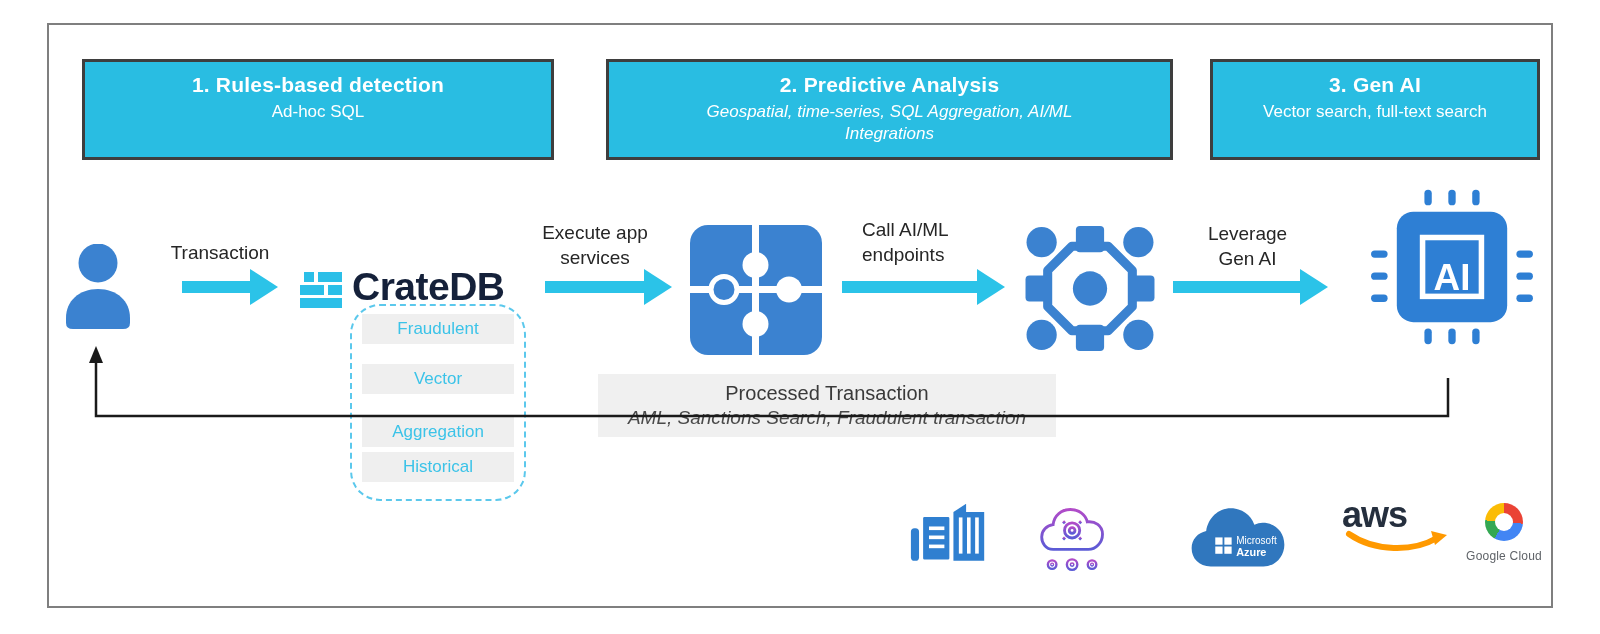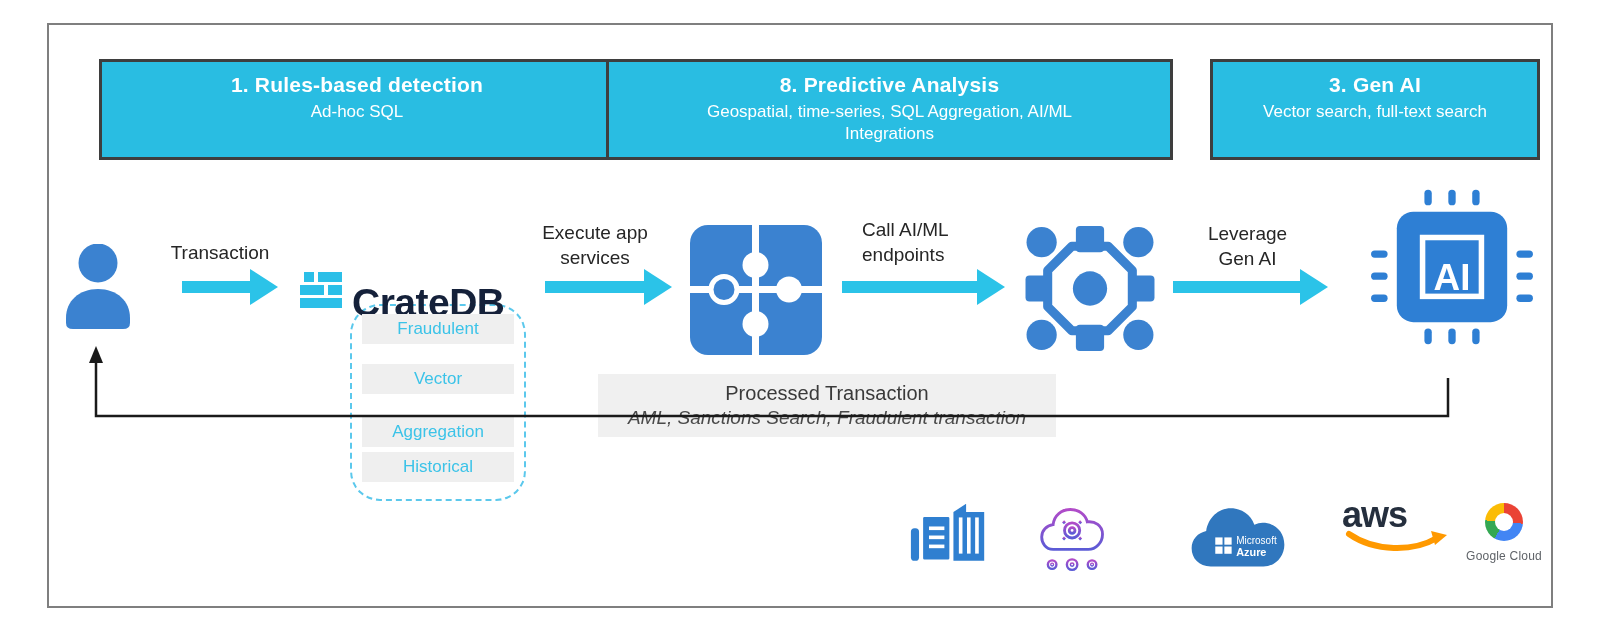--- a/index.html
+++ b/index.html
@@ -7,40 +7,40 @@
   body { font-family:"Liberation Sans", sans-serif; }
   .canvas { position:relative; width:1600px; height:634px; background:#ffffff; overflow:hidden; }
   .abs { position:absolute; }
 
   .frame { left:47px; top:23px; width:1506px; height:585px; border:2px solid #7f7f7f; background:#ffffff; }
 
   
   .stage { top:59px; height:101px; background:#29BDE2; border:3px solid #3e3e3e; color:#ffffff; text-align:center; padding-top:11px; z-index:2; }
   .stage .t { font-size:21px; font-weight:800; letter-spacing:.2px; margin-bottom:4px; }
   .stage .s { font-size:17px; line-height:22px; }
-  .stage1 { left:99px;  width:516px; }
+  .stage1 { left:82px;  width:472px; }
   .stage2 { left:606px; width:567px; }
-  .stage2 .s { padding:0 52px; }
+  .stage2 .s { padding:0 52px;font-style:italic; }
   .stage3 { left:1210px; width:330px; }
 
   
   .flow-label { font-size:19px; color:#262626; line-height:25px; text-align:center; z-index:2; }
 
   
   .cyanarrow { z-index:2; }
 
   
   .crate-mark { left:300px; top:272px; width:46px; height:36px; z-index:2; }
   .crate-mark div { position:absolute; background:#2BBFE8; height:10px; }
   .cm-a { left:4px;  top:0;    width:10px; }
   .cm-b { left:18px; top:0;    width:24px; }
   .cm-c { left:0;    top:13px; width:24px; }
   .cm-d { left:28px; top:13px; width:14px; }
   .cm-e { left:0;    top:26px; width:42px; }
-  .crate-word { left:352px; top:281px; font-size:39px; font-weight:800; letter-spacing:-0.5px; color:#15213A; z-index:2; }
+  .crate-word { left:352px; top:265px; font-size:39px; font-weight:800; letter-spacing:-0.5px; color:#15213A; z-index:2; }
 
   
   .db-dashed { left:350px; top:304px; width:176px; height:197px; border:2px dashed #5BC8EC; border-radius:30px; z-index:1; }
   .db-row { left:362px; width:152px; height:30px; background:#EFEFEF; color:#3BC3E8; font-size:17px; text-align:center; line-height:30px; z-index:2; }
 
   
   .processed { left:598px; top:374px; width:458px; height:63px; background:#F0F0F0; text-align:center; z-index:1; }
   .processed .t { font-size:20px; color:#3a3a3a; margin-top:8px; }
   .processed .s { font-size:19px; font-style:italic; color:#4a4a4a; margin-top:2px; }
 
@@ -59,21 +59,21 @@
 
 <div class="canvas">
 
   <div class="abs frame"></div>
 
   <div class="abs stage stage1">
     <div class="t">1.  Rules-based detection</div>
     <div class="s">Ad-hoc SQL</div>
   </div>
   <div class="abs stage stage2">
-    <div class="t">8. Predictive Analysis</div>
+    <div class="t">2. Predictive Analysis</div>
     <div class="s">Geospatial, time-series, SQL Aggregation, AI/ML Integrations</div>
   </div>
   <div class="abs stage stage3">
     <div class="t">3. Gen AI</div>
     <div class="s">Vector search, full-text search</div>
   </div>
 
   <svg class="abs" style="left:62px; top:244px; z-index:2;" width="72" height="86" viewBox="0 0 72 86">
     <circle cx="36" cy="19" r="19.5" fill="#3B82D0"></circle>
     <path d="M36,45 C17,45 4,57 4,74 L4,79 Q4,85 11,85 L61,85 Q68,85 68,79 L68,74 C68,57 55,45 36,45 Z" fill="#3B82D0"></path>

